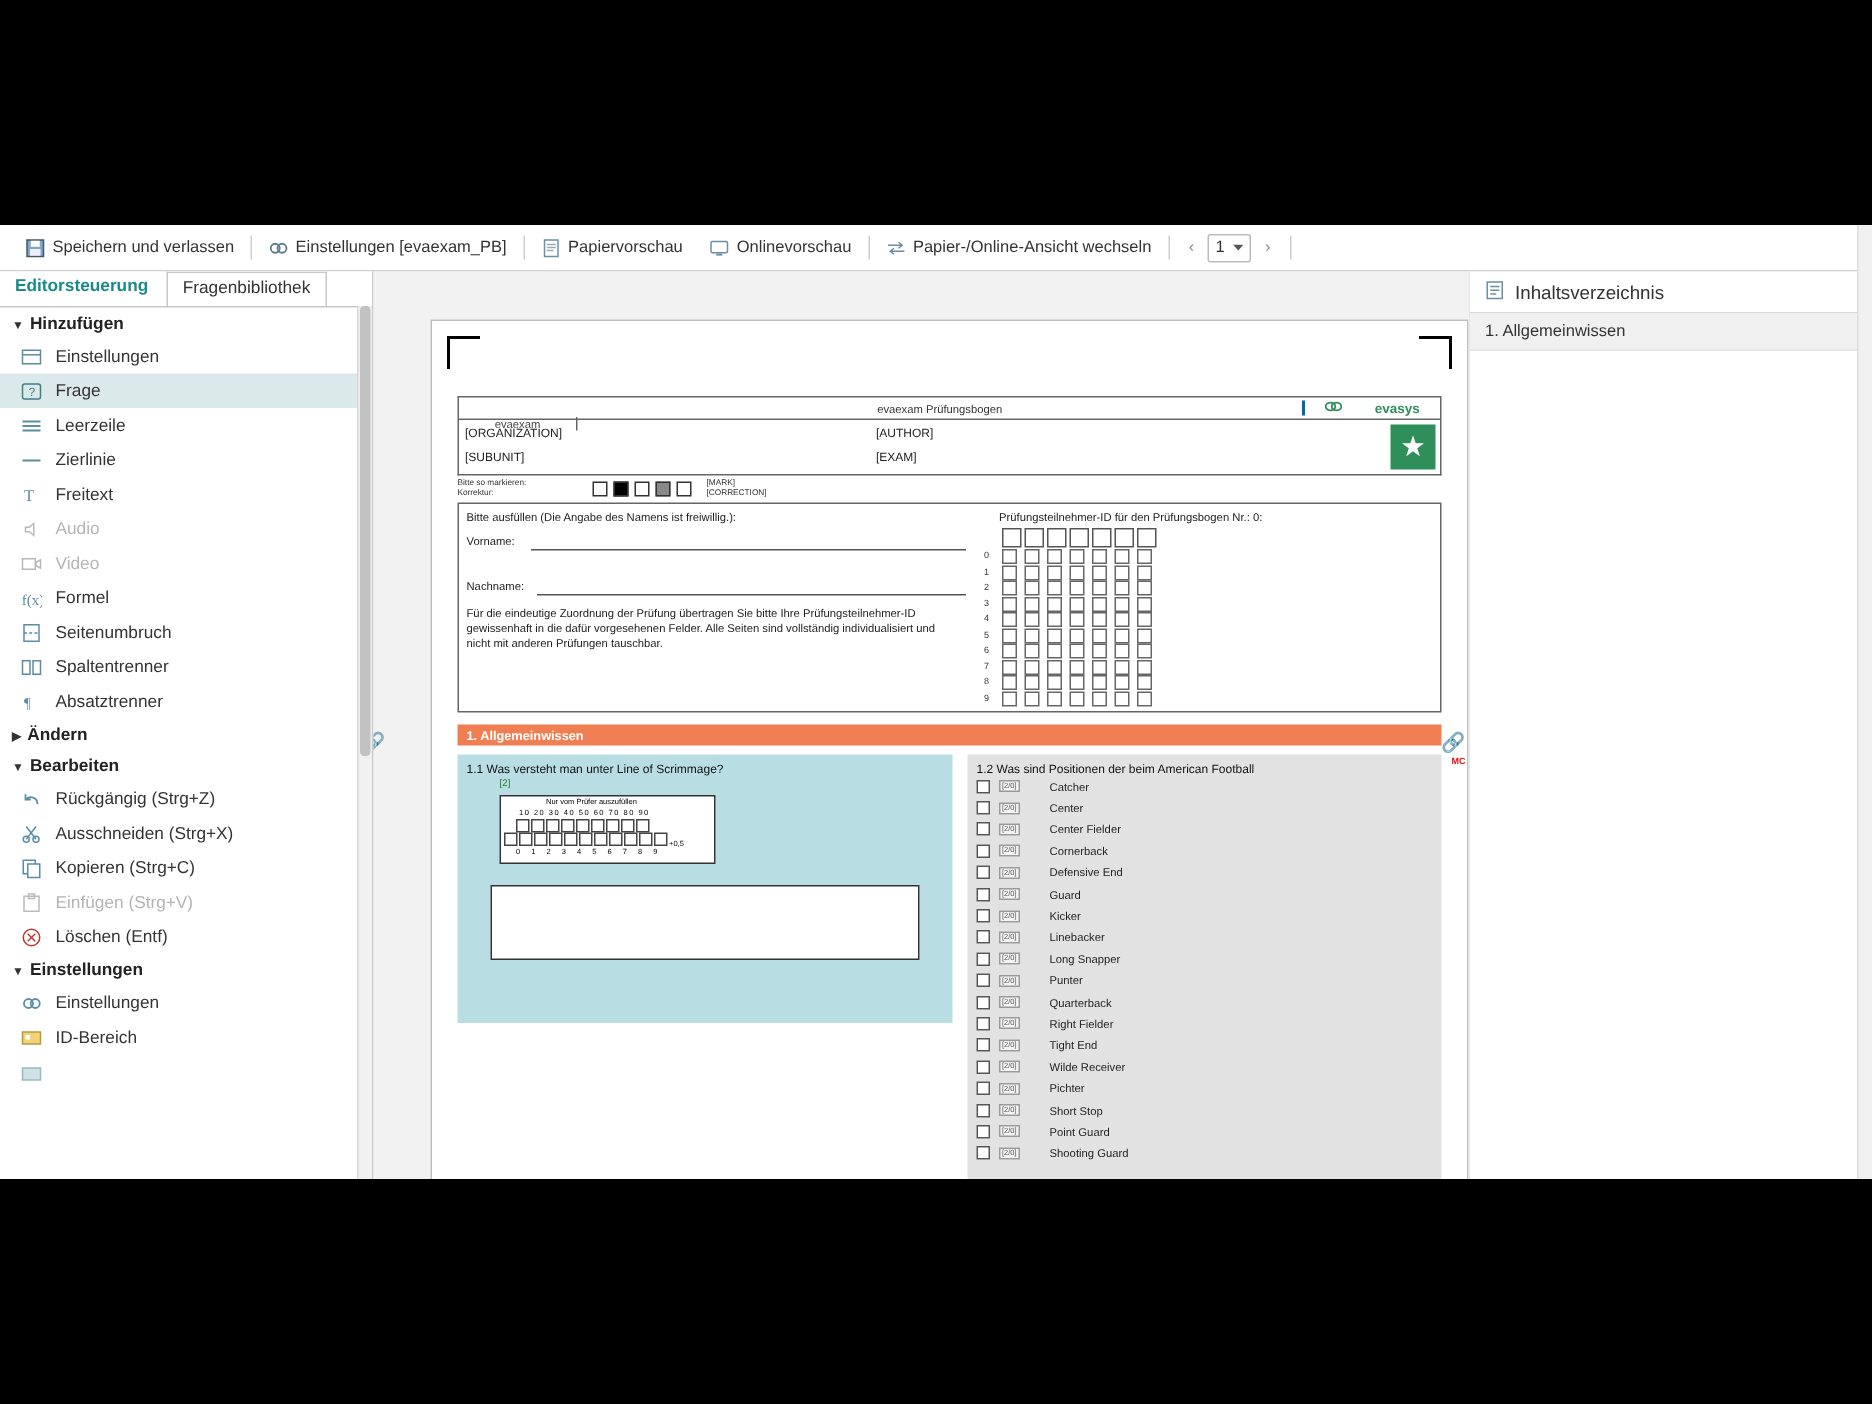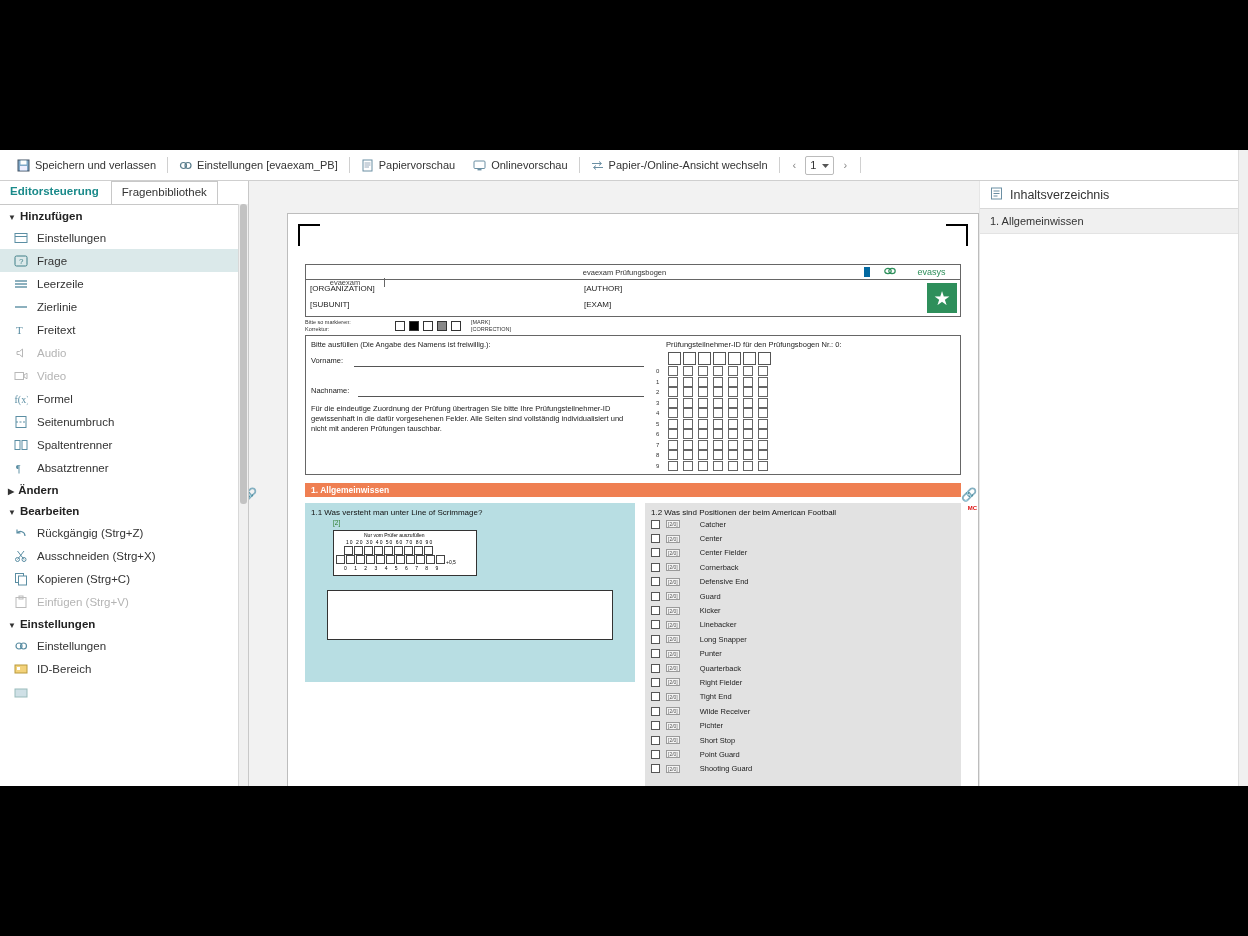--- a/index.html
+++ b/index.html
@@ -38,21 +38,21 @@
   
   .sheet{position:absolute;left:38px;top:32px;width:690px;height:608px;background:#fff;border:1px solid #bdbdbd;}
   .crop{position:absolute;width:20px;height:20px;}
   .crop.tl{left:10px;top:10px;border-left:2px solid #000;border-top:2px solid #000;}
   .crop.tr{right:10px;top:10px;border-right:2px solid #000;border-top:2px solid #000;}
   .inner{position:absolute;left:17px;top:50px;right:17px;}
 
   .hdrbar{display:flex;border:1px solid #666;height:14px;font-size:7.5px;align-items:center;}
   .hdrbar .c1{width:78px;text-align:center;color:#444;border-right:1px solid #666;margin-top:20px;}
   .hdrbar .c2{flex:1;text-align:center;color:#333;}
-  .hdrbar .c3{width:90px;border-left:6px solid #0369a1;display:flex;align-items:center;justify-content:center;gap:21px;color:#2e8f5b;font-weight:normal;font-size:9px;}
+  .hdrbar .c3{width:90px;border-left:2px solid #0369a1;display:flex;align-items:center;justify-content:center;gap:21px;color:#2e8f5b;font-weight:bold;font-size:9px;}
   .box2{border:1px solid #666;border-top:none;height:36px;position:relative;font-size:8px;color:#222;}
   .box2 .o{position:absolute;left:4px;top:4px;}
   .box2 .a{position:absolute;left:278px;top:4px;}
   .box2 .s{position:absolute;left:4px;top:20px;}
   .box2 .e{position:absolute;left:278px;top:20px;}
   .star{position:absolute;right:3px;top:3px;width:30px;height:30px;background:#2e8f5b;display:flex;align-items:center;justify-content:center;color:#fff;font-size:19px;line-height:1;}
 
   .markrow{display:flex;align-items:center;gap:4px;font-size:5.5px;color:#333;margin-top:2px;height:14px;}
   .mk{width:8px;height:8px;border:1px solid #333;display:inline-block;}
   .mk.f{background:#000;}
@@ -280,20 +280,28 @@
               <rect x="4.5" y="4" width="8" height="9" fill="#fff" stroke="#5b8ea3"></rect>
             </svg></span>
         <span>Kopieren (Strg+C)</span>
       </div>
       <div class="row dis">
         <span class="ic"><svg width="14" height="14">
               <rect x="2" y="2.5" width="10" height="10" fill="none" stroke="#bbb"></rect>
               <rect x="5" y="1" width="4" height="3" fill="none" stroke="#bbb"></rect>
             </svg></span>
         <span>Einfügen (Strg+V)</span>
+      </div>
+      <div class="row">
+        <span class="ic"><svg width="14" height="14">
+              <circle cx="7" cy="7" r="5.5" fill="none" stroke="#c0392b"></circle>
+              <line x1="4.5" y1="4.5" x2="9.5" y2="9.5" stroke="#c0392b"></line>
+              <line x1="9.5" y1="4.5" x2="4.5" y2="9.5" stroke="#c0392b"></line>
+            </svg></span>
+        <span>Löschen (Entf)</span>
       </div>
 
 
       <div class="sect"><span class="car">▼</span><span>Einstellungen</span></div>
       <div class="row">
         <span class="ic"><svg width="14" height="14">
               <circle cx="5" cy="7" r="3" fill="none" stroke="#5b8ea3" stroke-width="1.2"></circle>
               <circle cx="9.5" cy="7" r="3" fill="none" stroke="#5b8ea3" stroke-width="1.2"></circle>
             </svg></span>
         <span>Einstellungen</span>

